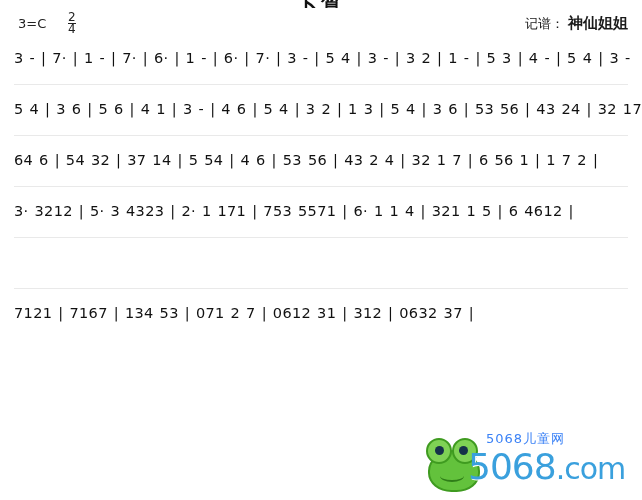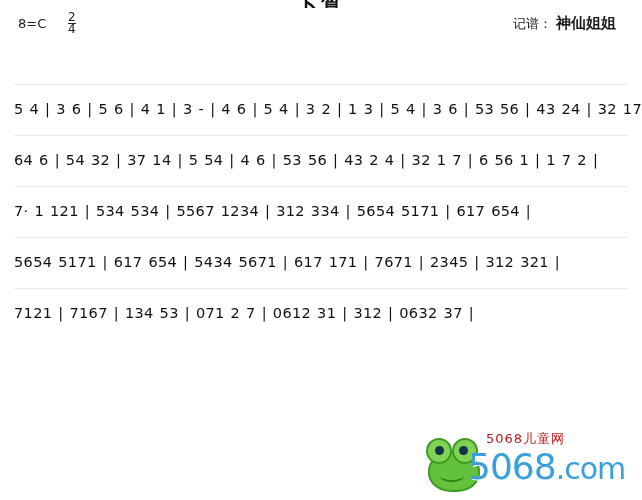--- a/index.html
+++ b/index.html
@@ -63,21 +63,21 @@
     line-height: 11px;
     text-align: center;
     font-family: "DejaVu Sans", sans-serif;
     color: #222;
   }
   .meter .num { display: block; }
   .meter .den { display: block; border-top: 1px solid #222; }
 
   .credit {
     position: absolute;
-    right: 12px;
+    right: 0;
     top: 2px;
     font-size: 14px;
     font-family: "DejaVu Sans", sans-serif;
     color: #1a1a1a;
     white-space: nowrap;
   }
   .credit .label { font-size: 13px; }
   .credit .author { font-weight: bold; font-size: 15px; margin-left: 4px; }
 
   
@@ -122,21 +122,21 @@
     bottom: 2px;
     width: 210px;
     height: 74px;
     pointer-events: none;
   }
   .wm-top {
     position: absolute;
     left: 62px;
     top: 6px;
     font-size: 13px;
-    color: #b91c1c;
+    color: #3b82f6;
     font-family: "DejaVu Sans", sans-serif;
     letter-spacing: 1px;
   }
   .wm-main {
     position: absolute;
     left: 44px;
     top: 22px;
     font-size: 36px;
     font-weight: normal;
     font-family: "DejaVu Sans", sans-serif;
@@ -191,57 +191,57 @@
   }
 </style>
 </head>
 <body>
 
 <div class="sheet">
 
   <div class="title">卜算</div>
 
   <div class="header">
-    <div class="keysig">8=C</div>
+    <div class="keysig">3=C</div>
     <div class="meter">
       <span class="num">2</span>
       <span class="den">4</span>
     </div>
     <div class="credit">
       <span class="label">记谱：</span><span class="author">神仙姐姐</span>
     </div>
   </div>
 
   <div class="lines">
 
     <div class="line">
+      <span class="notes">3 - | 7· | 1 - | 7· | 6· | 1 - | 6· | 7· | 3 - | 5 4 | 3 - | 3 2 | 1 - | 5 3 | 4 - | 5 4 | 3 -</span>
       <div class="rule" style="top:44px;"></div>
     </div>
 
     <div class="line">
       <span class="notes">5 4 | 3 6 | 5 6 | 4 1 | 3 - | 4 6 | 5 4 | 3 2 | 1 3 | 5 4 | 3 6 | 53 56 | 43 24 | 32 17 |</span>
       <div class="rule" style="top:44px;"></div>
     </div>
 
     <div class="line">
       <span class="notes">64 6 | 54 32 | 37 14 | 5 54 | 4 6 | 53 56 | 43 2 4 | 32 1 7 | 6 56 1 | 1 7 2 |</span>
       <div class="rule" style="top:44px;"></div>
     </div>
 
-
-    <div class="line">
-      <span class="notes">7· 1  121 | 534  534 | 5567  1234 | 312  334 | 5654  5171 | 617  654 |</span>
-      <div class="rule" style="top:44px;"></div>
-    </div>
-
-
-    <div class="line">
-      <span class="notes">5654  5171 | 617  654 | 5434  5671 | 617  171 | 7671 | 2345 | 312 321 |</span>
-      <div class="rule" style="top:44px;"></div>
-    </div>
+    <div class="line">
+      <span class="notes">3· 3212 | 5· 3 4323 | 2· 1  171 | 753 5571 | 6· 1  1 4 | 321  1 5 | 6 4612 |</span>
+      <div class="rule" style="top:44px;"></div>
+    </div>
+
+    <div class="line">
+      <div class="rule" style="top:44px;"></div>
+    </div>
+
+
 
 
     <div class="line">
       <span class="notes">7121 | 7167 | 134 53 | 071 2 7 | 0612 31 | 312 | 0632 37 |</span>
     </div>
 
   </div>
 
   <div class="watermark">
     <div class="frog">

